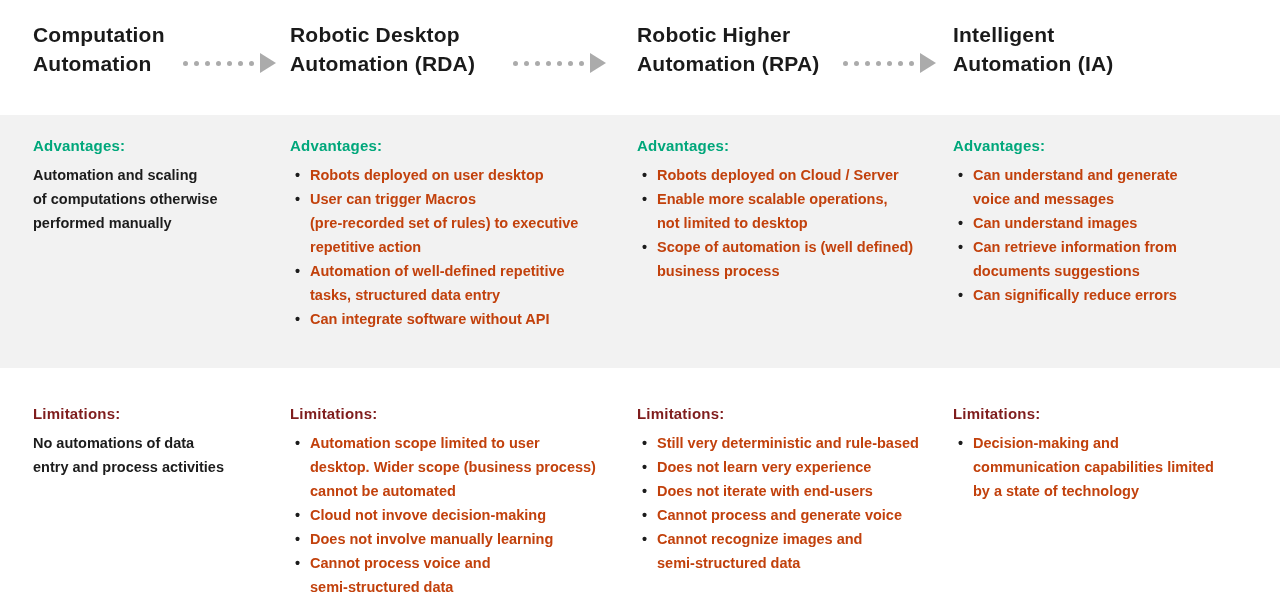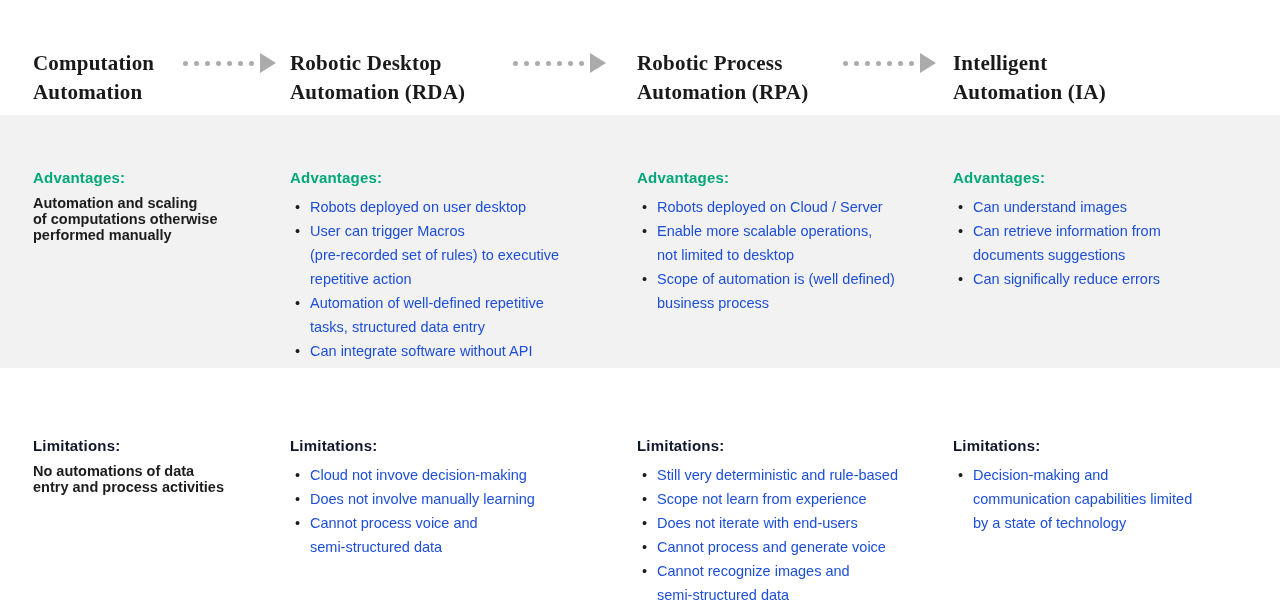--- a/index.html
+++ b/index.html
@@ -12,21 +12,21 @@
   .page { position: relative; width: 1280px; height: 615px; }
 
   .grid {
     display: grid;
     grid-template-columns: 257px 347px 316px 1fr;
     padding-left: 33px;
   }
 
   
   .header-row { position: relative; height: 115px; background: #ffffff; }
-  .header-row .grid { padding-top: 49px; font-family: Liberation Serif, serif; }
+  .header-row .grid { padding-top: 20px; }
   .col-title {
     font-size: 21px;
     font-weight: bold;
     line-height: 29px;
     letter-spacing: 0.2px;
     color: #1a1a1a;
     white-space: pre-line;
   }
 
   .arrow {
@@ -66,40 +66,40 @@
   }
 
   .sec-heading {
     font-size: 15px;
     font-weight: bold;
     line-height: 20px;
     margin-bottom: 7px;
     letter-spacing: 0.2px;
   }
   .sec-heading.adv { color: #00a77b; }
-  .sec-heading.lim { color: #0f172a; }
-
-  .cell { padding-right: 24px; margin-top: 32px; }
+  .sec-heading.lim { color: #7f1d1d; }
+
+  .cell { padding-right: 24px; }
 
   .intro {
     font-size: 14.5px;
     font-weight: bold;
-    line-height: 16px;
+    line-height: 24px;
     white-space: pre-line;
     color: #1c1c1c;
   }
 
   ul.blist { list-style: none; padding-left: 5px; }
   li.bitem {
     position: relative;
     padding-left: 15px;
     font-size: 14.5px;
-    font-weight: normal;
+    font-weight: bold;
     line-height: 24px;
-    color: #1d4ed8;
+    color: #c2410c;
   }
   li.bitem::before {
     content: "\2022";
     position: absolute;
     left: 0;
     top: 0;
     color: #1c1c1c;
   }
   li.bitem .li-text { white-space: pre-line; }
 </style>
@@ -107,21 +107,21 @@
 <body>
 
 <div class="page">
 
   <header class="header-row">
     <div class="grid">
       <h1 class="col-title">Computation
 Automation</h1>
       <h1 class="col-title">Robotic Desktop
 Automation (RDA)</h1>
-      <h1 class="col-title">Robotic Process
+      <h1 class="col-title">Robotic Higher
 Automation (RPA)</h1>
       <h1 class="col-title">Intelligent
 Automation (IA)</h1>
     </div>
     <div class="arrow arrow-1">
       <span class="dot"></span>
         <span class="dot"></span>
         <span class="dot"></span>
         <span class="dot"></span>
         <span class="dot"></span>
@@ -180,52 +180,57 @@
             <li class="bitem"><span class="li-text">Enable more scalable operations,
 not limited to desktop</span></li>
             <li class="bitem"><span class="li-text">Scope of automation is (well defined)
 business process</span></li>
           </ul>
       </div>
       <div class="cell">
         <h2 class="sec-heading adv">Advantages:</h2>
         <ul class="blist">
 
+        <li class="bitem"><span class="li-text">Can understand and generate
+voice and messages</span></li>
             <li class="bitem"><span class="li-text">Can understand images</span></li>
             <li class="bitem"><span class="li-text">Can retrieve information from
 documents suggestions</span></li>
             <li class="bitem"><span class="li-text">Can significally reduce errors</span></li>
           </ul>
       </div>
     </div>
   </section>
 
   <section class="lim-band">
     <div class="grid">
       <div class="cell">
         <h2 class="sec-heading lim">Limitations:</h2>
         <p class="intro">No automations of data
 entry and process activities</p>
       </div>
       <div class="cell">
         <h2 class="sec-heading lim">Limitations:</h2>
         <ul class="blist">
 
+        <li class="bitem"><span class="li-text">Automation scope limited to user
+desktop. Wider scope (business process)
+cannot be automated</span></li>
             <li class="bitem"><span class="li-text">Cloud not invove decision-making</span></li>
             <li class="bitem"><span class="li-text">Does not involve manually learning</span></li>
             <li class="bitem"><span class="li-text">Cannot process voice and
 semi-structured data</span></li>
           </ul>
       </div>
       <div class="cell">
         <h2 class="sec-heading lim">Limitations:</h2>
         <ul class="blist">
 
         <li class="bitem"><span class="li-text">Still very deterministic and rule-based</span></li>
-            <li class="bitem"><span class="li-text">Scope not learn from experience</span></li>
+            <li class="bitem"><span class="li-text">Does not learn very experience</span></li>
             <li class="bitem"><span class="li-text">Does not iterate with end-users</span></li>
             <li class="bitem"><span class="li-text">Cannot process and generate voice</span></li>
             <li class="bitem"><span class="li-text">Cannot recognize images and
 semi-structured data</span></li>
           </ul>
       </div>
       <div class="cell">
         <h2 class="sec-heading lim">Limitations:</h2>
         <ul class="blist">
 

